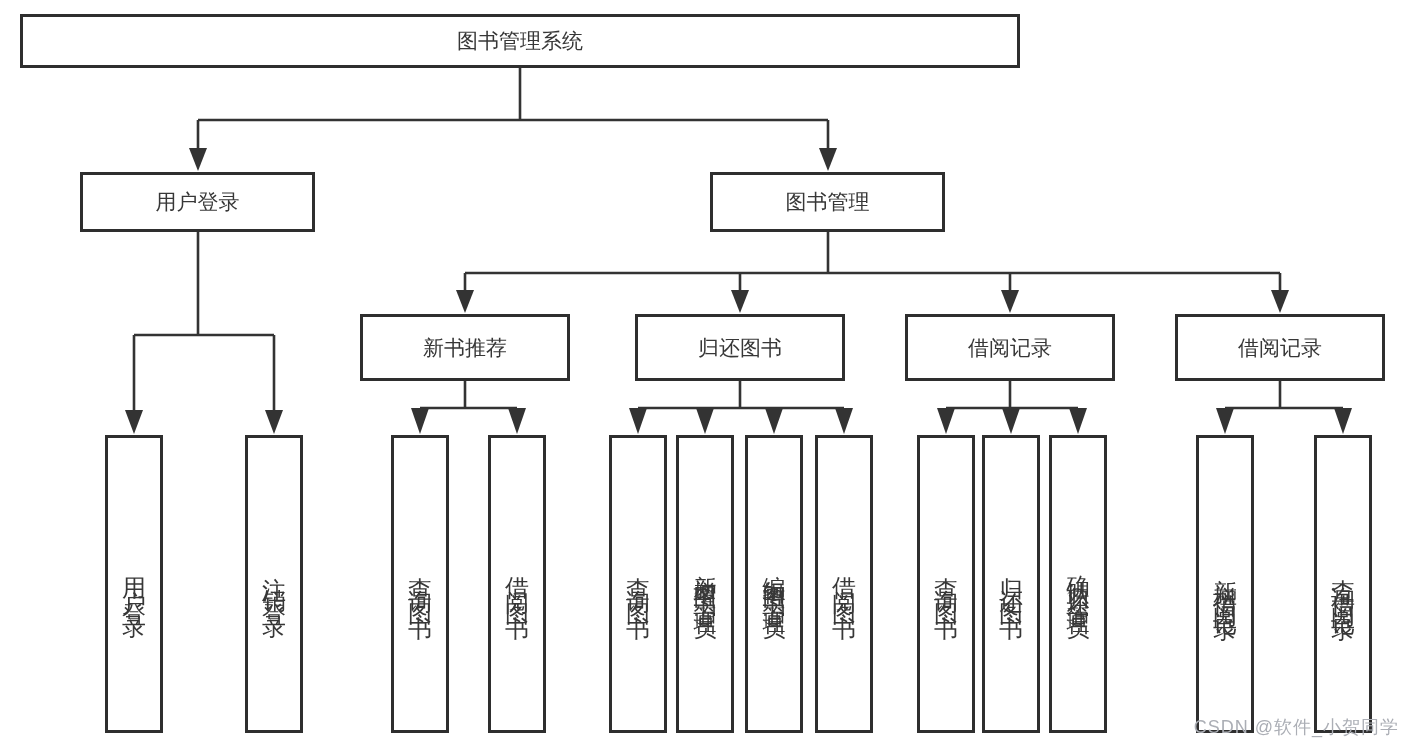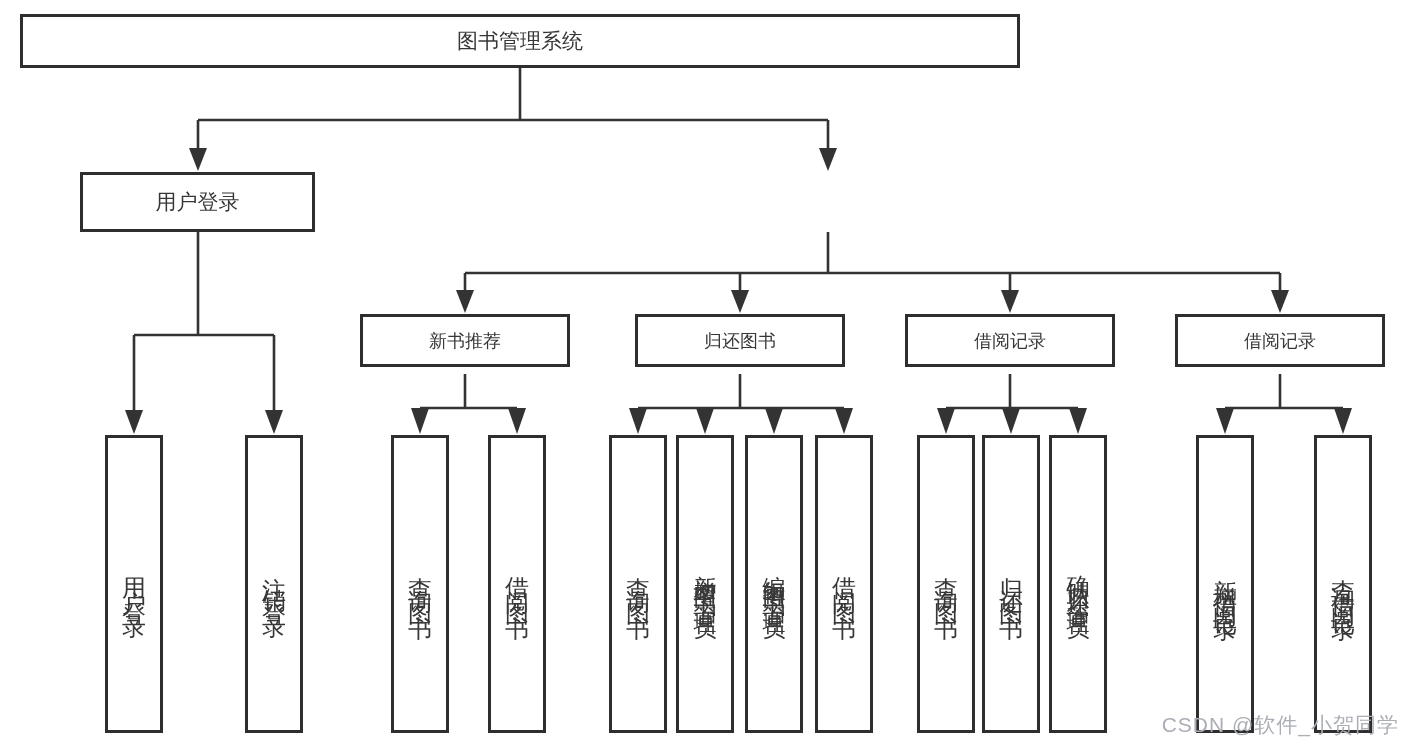--- a/index.html
+++ b/index.html
@@ -24,36 +24,36 @@
     border: 3px solid #2e2e2e;
     color: #373737;
     display: flex;
     align-items: center;
     justify-content: center;
     z-index: 1;
     text-align: center;
   }
   .root  { left: 20px;  top: 14px;  width: 1000px; height: 54px; font-size: 21px; }
   .lvl2  { top: 172px; width: 235px; height: 60px; font-size: 21px; }
-  .lvl3  { top: 314px; width: 210px; height: 53px; font-size: 18px; }
+  .lvl3  { top: 314px; width: 210px; height: 67px; font-size: 21px; }
   .leaf  { top: 435px; width: 58px;  height: 298px; }
   .leaf span {
     writing-mode: vertical-rl;
     text-orientation: mixed;
     line-height: 1;
     white-space: nowrap;
   }
   .leaf-4 span { font-size: 24px; letter-spacing: 13px; }
   .leaf-6 span { font-size: 24px; letter-spacing: 8px;  }
   .leaf-9 span { font-size: 23px; letter-spacing: 6px;  }
   .watermark {
     position: absolute;
     right: 6px;
     bottom: 8px;
-    font-size: 21px;
+    font-size: 18px;
     color: #abaeb5;
     z-index: 2;
     letter-spacing: 1px;
   }
   .wires line, .wires polyline { stroke: #333333; stroke-width: 2.6; fill: none; }
   .wires polygon { fill: #333333; stroke: none; }
 </style>
 </head>
 <body>
 
@@ -120,20 +120,21 @@
       <line x1="1280" y1="374" x2="1280" y2="408"></line>
       <line x1="1225" y1="408" x2="1343" y2="408"></line>
       <polygon points="1216,408 1234,408 1225,434"></polygon>
       <polygon points="1334,408 1352,408 1343,434"></polygon>
     </g>
   </svg>
 
   <div class="box root">图书管理系统</div>
 
   <div class="box lvl2" style="left:80px">用户登录</div>
+  <div class="box lvl2" style="left:710px">图书管理</div>
 
   <div class="box lvl3" style="left:360px">新书推荐</div>
   <div class="box lvl3" style="left:635px">归还图书</div>
   <div class="box lvl3" style="left:905px">借阅记录</div>
   <div class="box lvl3" style="left:1175px">借阅记录</div>
 
   <div class="box leaf leaf-4" style="left:105px">
       <span>用户登录</span>
     </div>
   <div class="box leaf leaf-4" style="left:245px">

